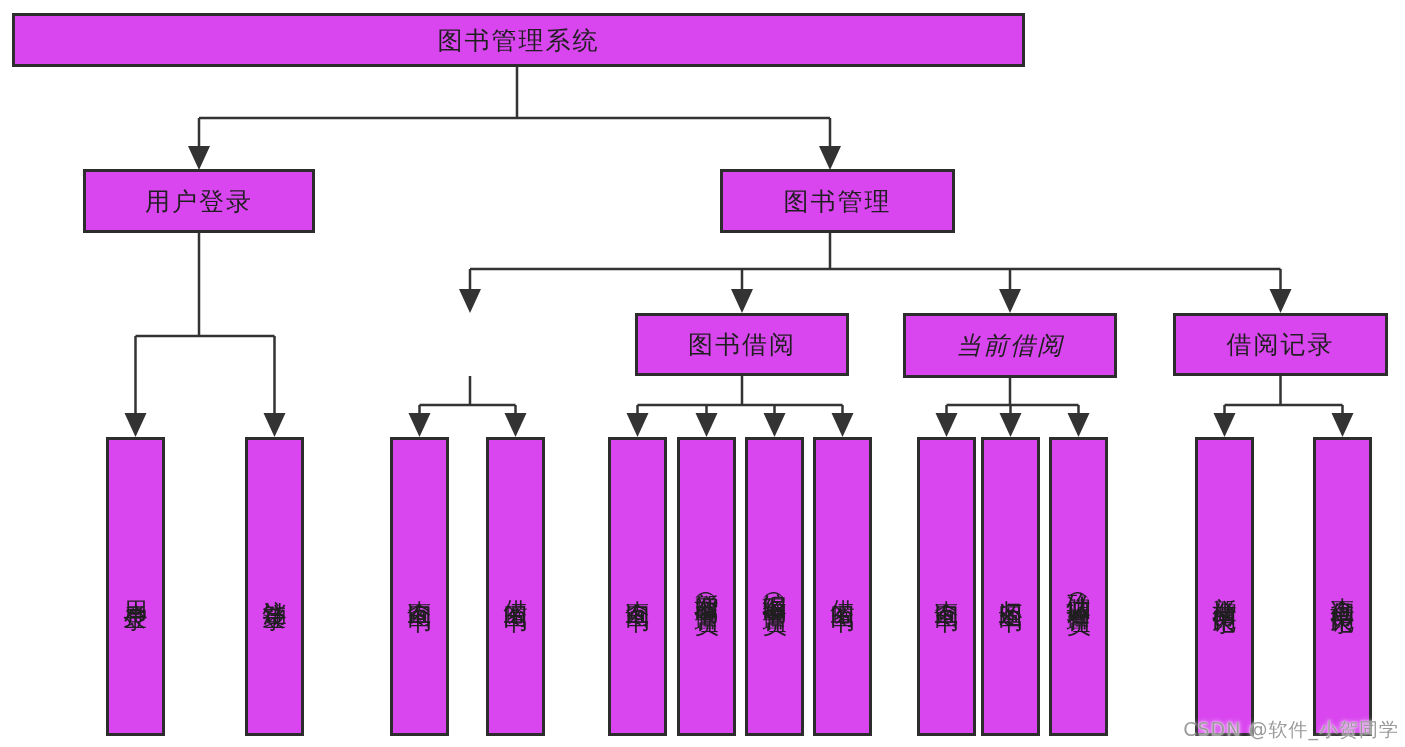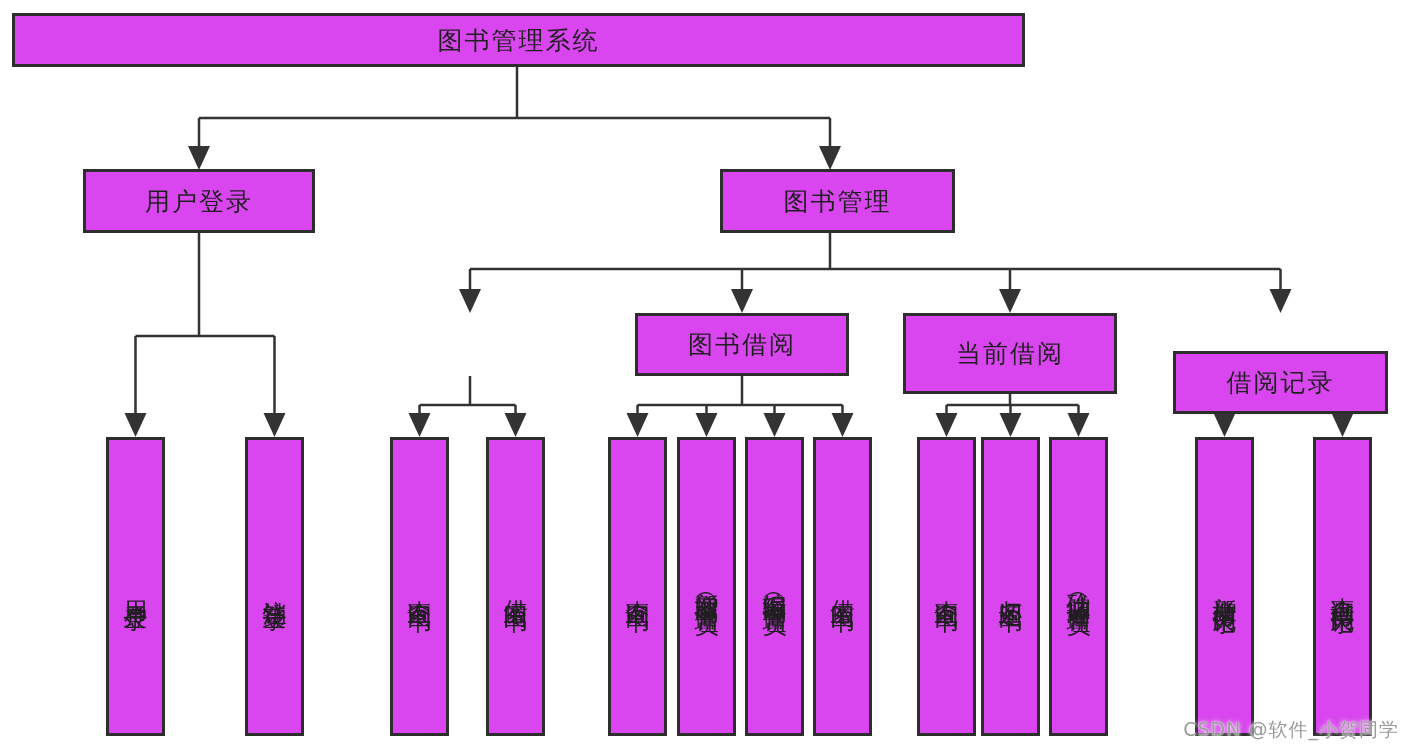--- a/index.html
+++ b/index.html
@@ -84,22 +84,22 @@
       <path class="ar" d="M1224.5 437 l-11 -24 h22 Z M1342.5 437 l-11 -24 h22 Z"></path>
     </g>
   </svg>
 
   <div class="node h-node" style="left:12px; top:13px; width:1013px; height:54px;">图书管理系统</div>
 
   <div class="node h-node" style="left:83px; top:169px; width:232px; height:64px;">用户登录</div>
   <div class="node h-node" style="left:712px; top:169px; width:235px; height:64px;margin-left:8px;">图书管理</div>
 
   <div class="node h-node" style="left:635px; top:313px; width:214px; height:63px;font-family:Liberation Mono, monospace;">图书借阅</div>
-  <div class="node h-node" style="left:903px; top:313px; width:214px; height:81px;">当前借阅</div>
-  <div class="node h-node" style="left:1173px; top:313px; width:215px; height:63px;margin-top:38px;">借阅记录</div>
+  <div class="node h-node" style="left:903px; top:313px; width:214px; height:65px;font-style:italic;">当前借阅</div>
+  <div class="node h-node" style="left:1173px; top:313px; width:215px; height:63px;">借阅记录</div>
 
   <div class="node v-node" style="left:106px; top:437px; width:59px; height:299px;">用户登录</div>
   <div class="node v-node" style="left:245px; top:437px; width:59px; height:299px;">注销登录</div>
 
   <div class="node v-node" style="left:390px; top:437px; width:59px; height:299px;">查询图书</div>
   <div class="node v-node" style="left:486px; top:437px; width:59px; height:299px;">借阅图书</div>
 
   <div class="node v-node" style="left:608px; top:437px; width:59px; height:299px;">查询图书</div>
   <div class="node v-node" style="left:677px; top:437px; width:59px; height:299px;">新增图书（管理员）</div>
   <div class="node v-node" style="left:745px; top:437px; width:59px; height:299px;">编辑图书（管理员）</div>

